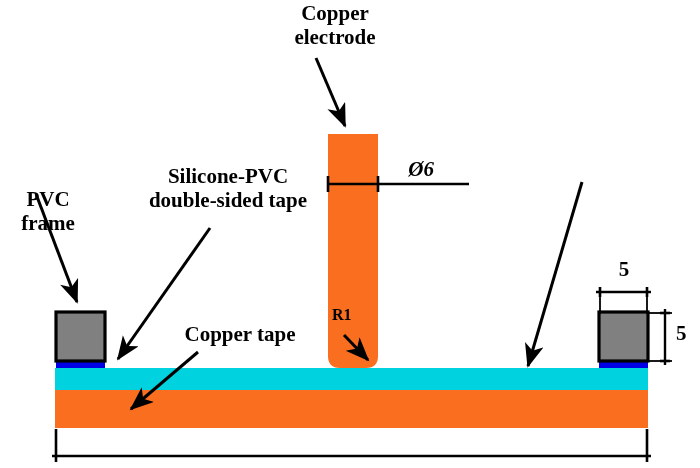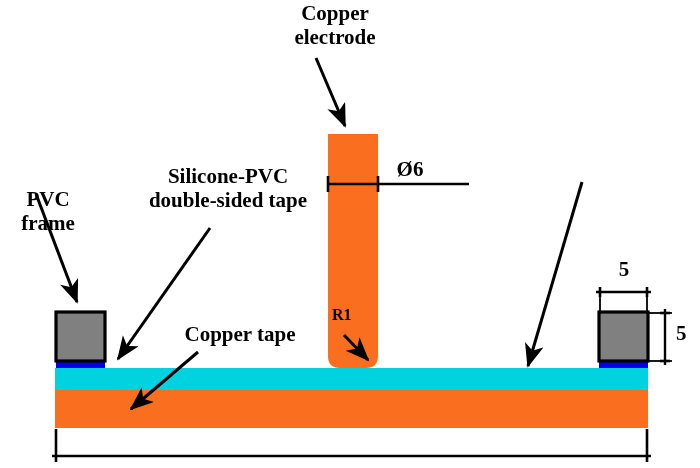--- a/index.html
+++ b/index.html
@@ -117,21 +117,21 @@
   </div>
 
   <div class="lbl lbl-big" style="left:128px; top:165px; width:200px;">
     <div>Silicone-PVC</div>
     <div>double-sided tape</div>
   </div>
 
   <div class="lbl lbl-big" style="left:160px; top:323px; width:160px;">Copper tape</div>
 
 
-  <div class="lbl lbl-dim" style="left:386px; top:158px; width:48px; text-align:center;">Ø6</div>
+  <div class="lbl lbl-dim" style="left:386px; top:158px; width:48px; text-align:right;font-style:italic;">Ø6</div>
 
   <div class="lbl lbl-r1" style="left:332px; top:306px; width:40px; text-align:left;">R1</div>
 
   <div class="lbl lbl-dim" style="left:600px; top:258px; width:48px;">5</div>
 
   <div class="lbl lbl-dim" style="left:676px; top:322px; width:22px; text-align:left;">5</div>
 
 
 </div>
 

